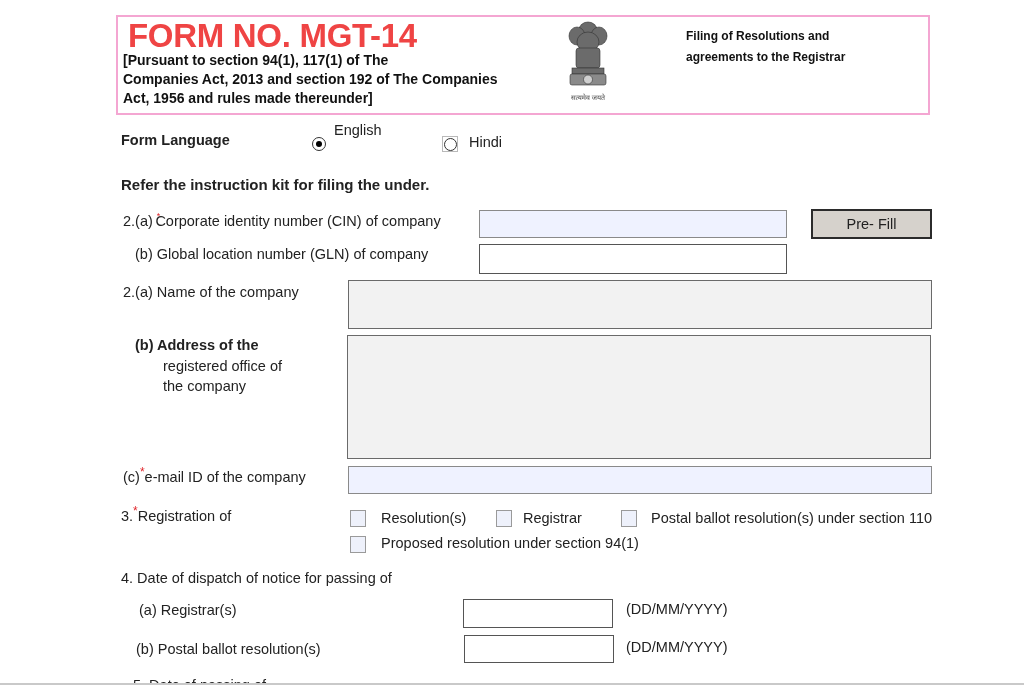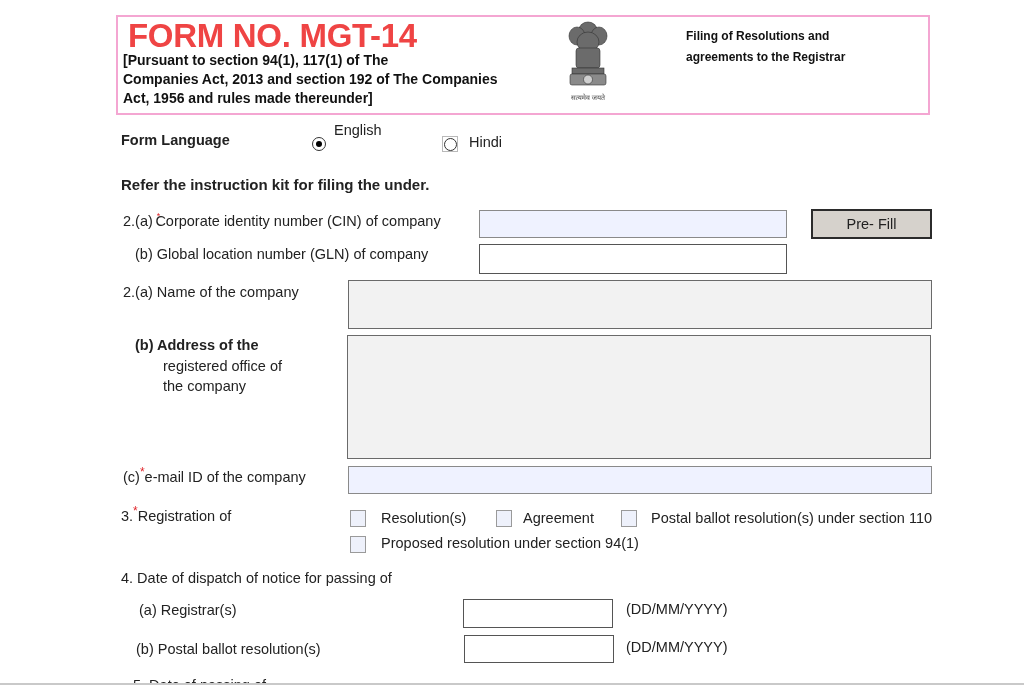--- a/index.html
+++ b/index.html
@@ -120,21 +120,21 @@
   <span>(c)</span><span class="req">*</span><span>e-mail ID of the company</span>
 </div>
 <input class="abs field f-blue" style="left: 348px; top: 466px; width: 584px; height: 28px;" value="">
 
 <div class="abs label" style="left:121px;top:508px;">
   <span>3.</span><span class="req">*</span><span>Registration of</span>
 </div>
 <div class="abs chk" style="left:350px;top:510px;"></div>
 <div class="abs label" style="left:381px;top:510px;">Resolution(s)</div>
 <div class="abs chk" style="left:496px;top:510px;"></div>
-<div class="abs label" style="left:523px;top:510px;">Agreement</div>
+<div class="abs label" style="left:523px;top:510px;">Registrar</div>
 <div class="abs chk" style="left:621px;top:510px;"></div>
 <div class="abs label" style="left:651px;top:510px;">Postal ballot resolution(s) under section 110</div>
 <div class="abs chk" style="left:350px;top:536px;"></div>
 <div class="abs label" style="left:381px;top:535px;">Proposed resolution under section 94(1)</div>
 
 <div class="abs label" style="left:121px;top:570px;">4. Date of dispatch of notice for passing of</div>
 <div class="abs label" style="left:139px;top:602px;">(a) Registrar(s)</div>
 <input class="abs field f-white" style="left: 463px; top: 599px; width: 150px; height: 29px;" value="">
 <div class="abs label" style="left:626px;top:601px;">(DD/MM/YYYY)</div>
 

